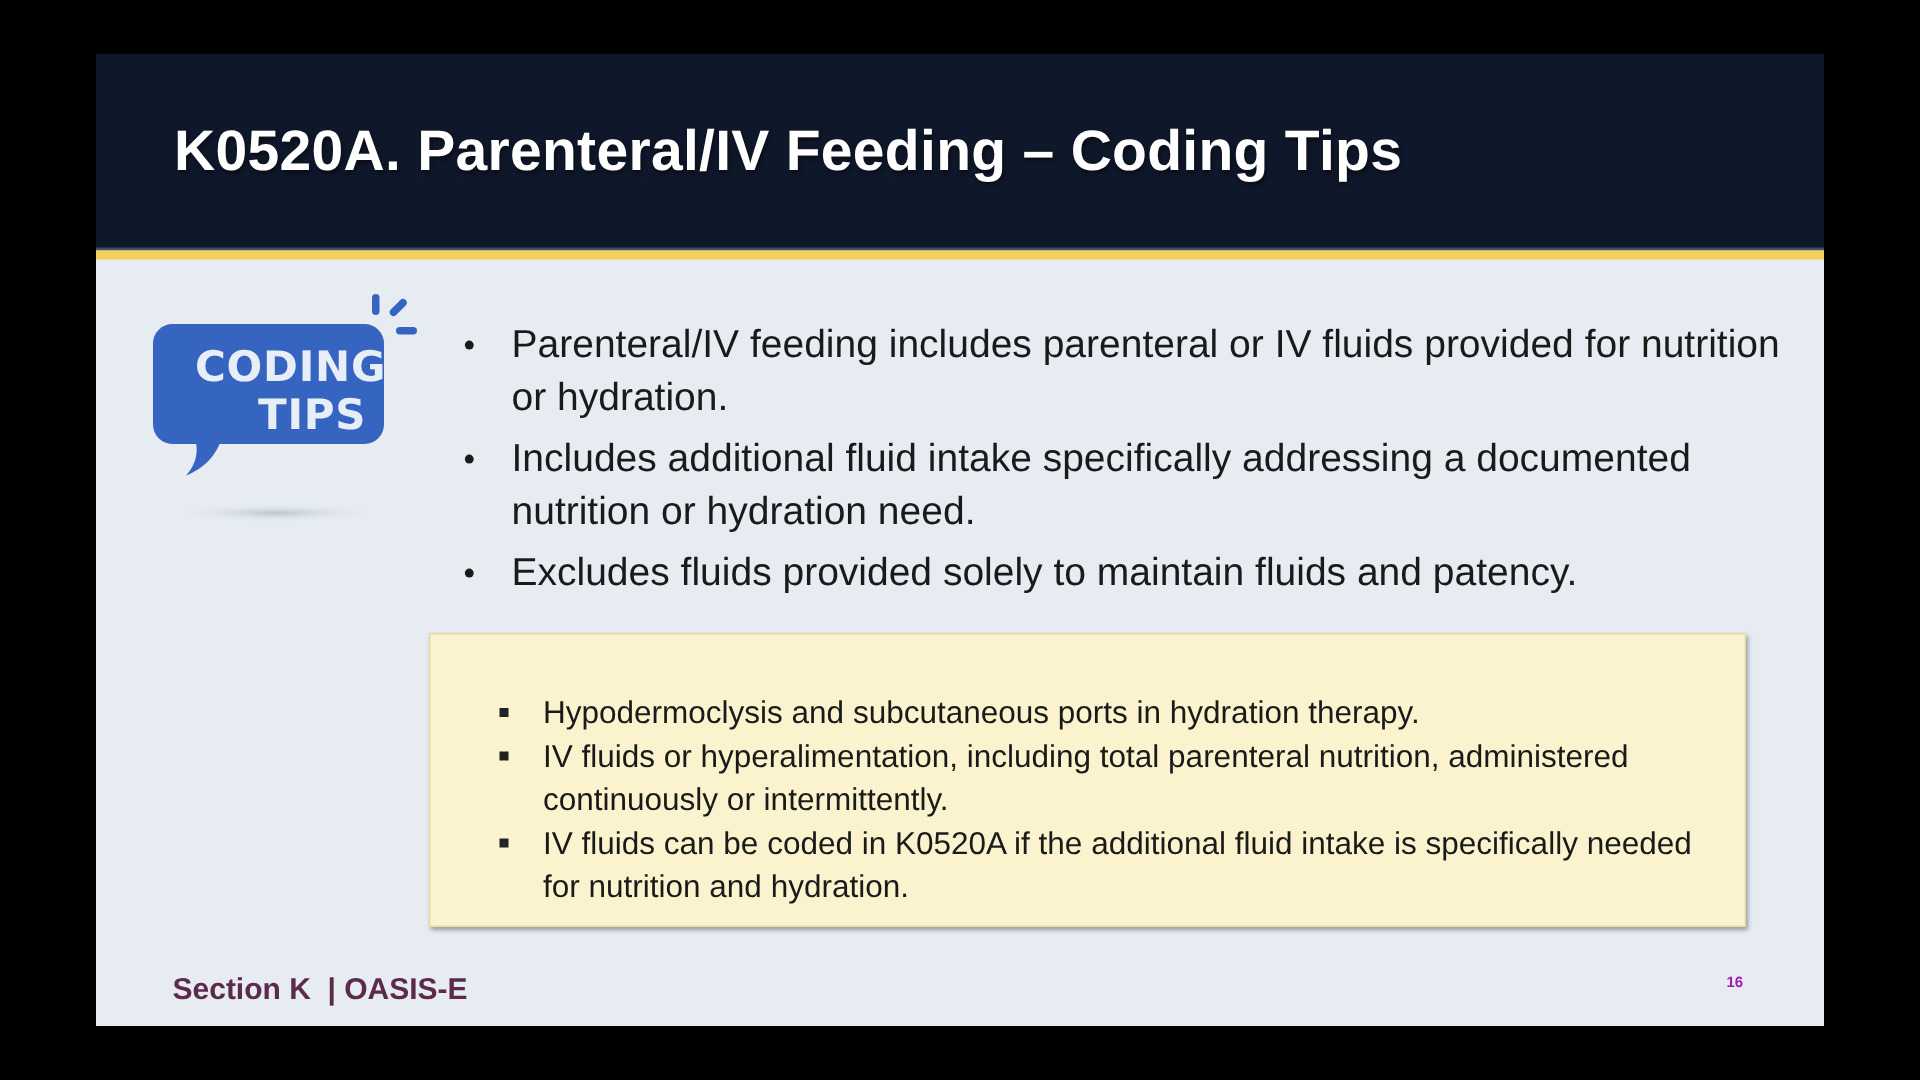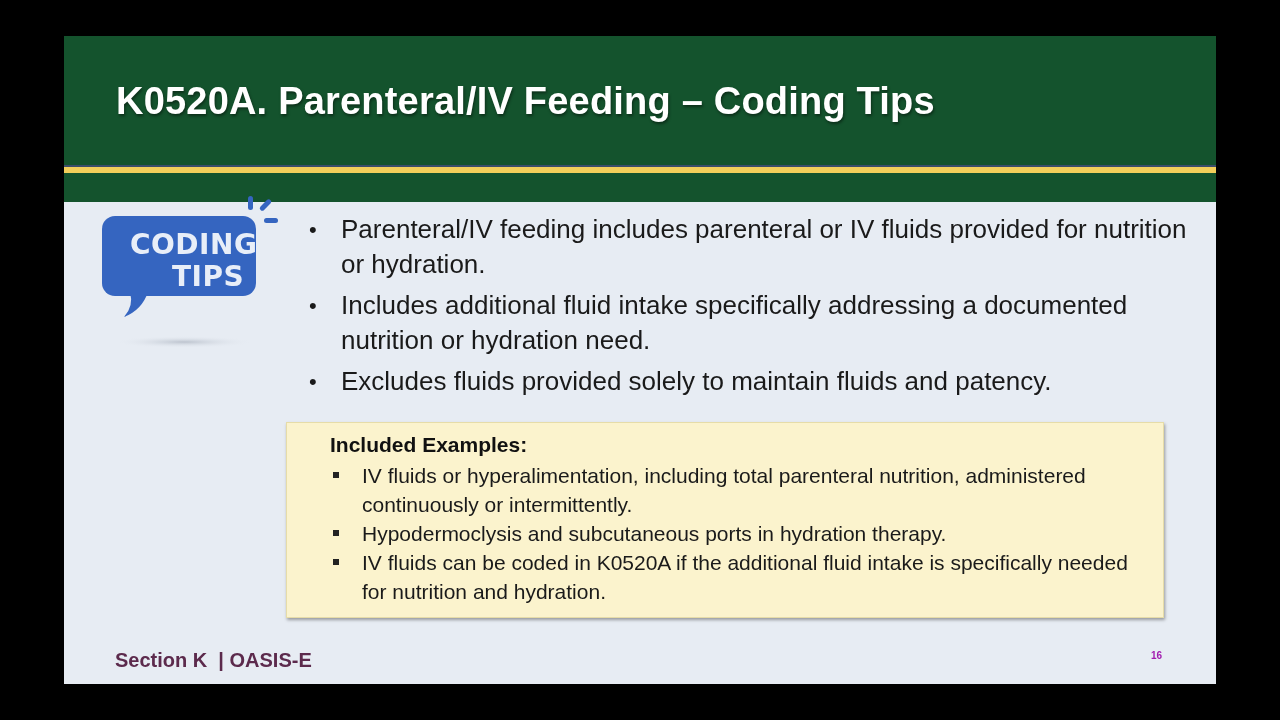--- a/index.html
+++ b/index.html
@@ -1,18 +1,18 @@
 <!DOCTYPE html>
 <html><head>
   <meta charset="utf-8">
   <style>
     html, body { margin: 0; padding: 0; background: #000; }
     body { width: 1280px; height: 720px; position: relative; overflow: hidden; font-family: "Liberation Sans", sans-serif; }
     .slide { position: absolute; left: 64px; top: 36px; width: 1152px; height: 648px; background: #e7ecf3; overflow: hidden; }
-    .header { position: absolute; left: 0; top: 0; width: 1152px; height: 166px; background: #14532d; text-decoration: underline; }
+    .header { position: absolute; left: 0; top: 0; width: 1152px; height: 130px; background: #0f172a; text-decoration: underline; }
     .header-line { position: absolute; left: 0; top: 129px; width: 1152px; height: 2px; background: #3a4e6a; }
     .stripe { position: absolute; left: 0; top: 131px; width: 1152px; height: 6px; background: #f2cf5a; }
     .title { position: absolute; left: 52px; top: 44px; color: #fff; font-weight: bold; font-size: 38px; letter-spacing: 0.2px; text-shadow: 1px 2px 3px rgba(0,0,0,0.45); white-space: nowrap; }
     .tips-icon { position: absolute; left: 36px; top: 156px; width: 180px; height: 160px; }
     .tips-text { position: absolute; color: #e8eef8; font-weight: bold; font-size: 28px; font-family: "DejaVu Sans", sans-serif; letter-spacing: 0.5px; }
     .bullets { position: absolute; left: 240px; top: 176px; width: 900px; margin: 0; padding: 0; list-style: none; }
     .bullets li { position: relative; padding-left: 37px; font-size: 26px; line-height: 35px; color: #1a1a1a; margin-bottom: 6px; }
     .bullets li .dot { position: absolute; left: 5px; top: 0; font-size: 22px; }
     .examples { position: absolute; left: 222px; top: 386px; width: 876px; height: 194px; background: #fbf3cd; border: 1px solid #e6dca8; box-shadow: 1px 2px 3px rgba(0,0,0,0.35); }
     .examples-title { position: absolute; left: 43px; top: 10px; font-size: 21px; font-weight: bold; color: #111; }
@@ -51,23 +51,22 @@
     <div class="tips-text" style="left:72px; top:68px;text-align:center;">TIPS</div>
   </div>
 
   <ul class="bullets">
     <li><span class="dot">•</span><span>Parenteral/IV feeding includes parenteral or IV fluids provided for nutrition or hydration.</span></li>
     <li><span class="dot">•</span><span>Includes additional fluid intake specifically addressing a documented nutrition or hydration need.</span></li>
     <li><span class="dot">•</span><span>Excludes fluids provided solely to maintain fluids and patency.</span></li>
   </ul>
 
   <div class="examples">
-    <div class="examples-title">Included Examples:</div>
     <ul class="ex-list">
+      <li><span class="sq"></span><span>Hypodermoclysis and subcutaneous ports in hydration therapy.</span></li>
       <li><span class="sq"></span><span>IV fluids or hyperalimentation, including total parenteral nutrition, administered continuously or intermittently.</span></li>
-      <li><span class="sq"></span><span>Hypodermoclysis and subcutaneous ports in hydration therapy.</span></li>
       <li><span class="sq"></span><span>IV fluids can be coded in K0520A if the additional fluid intake is specifically needed for nutrition and hydration.</span></li>
     </ul>
   </div>
 
   <div class="footer-left" style="white-space:pre;">Section K  | OASIS-E</div>
   <div class="footer-right">16</div>
 </div>
 
 </body></html>

